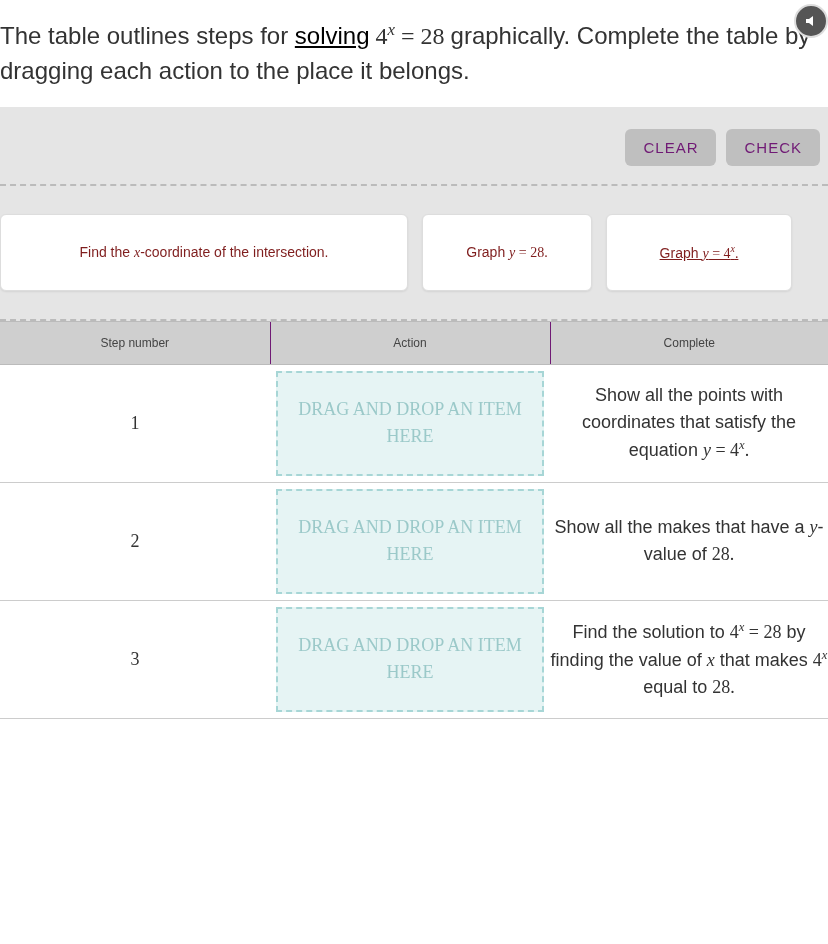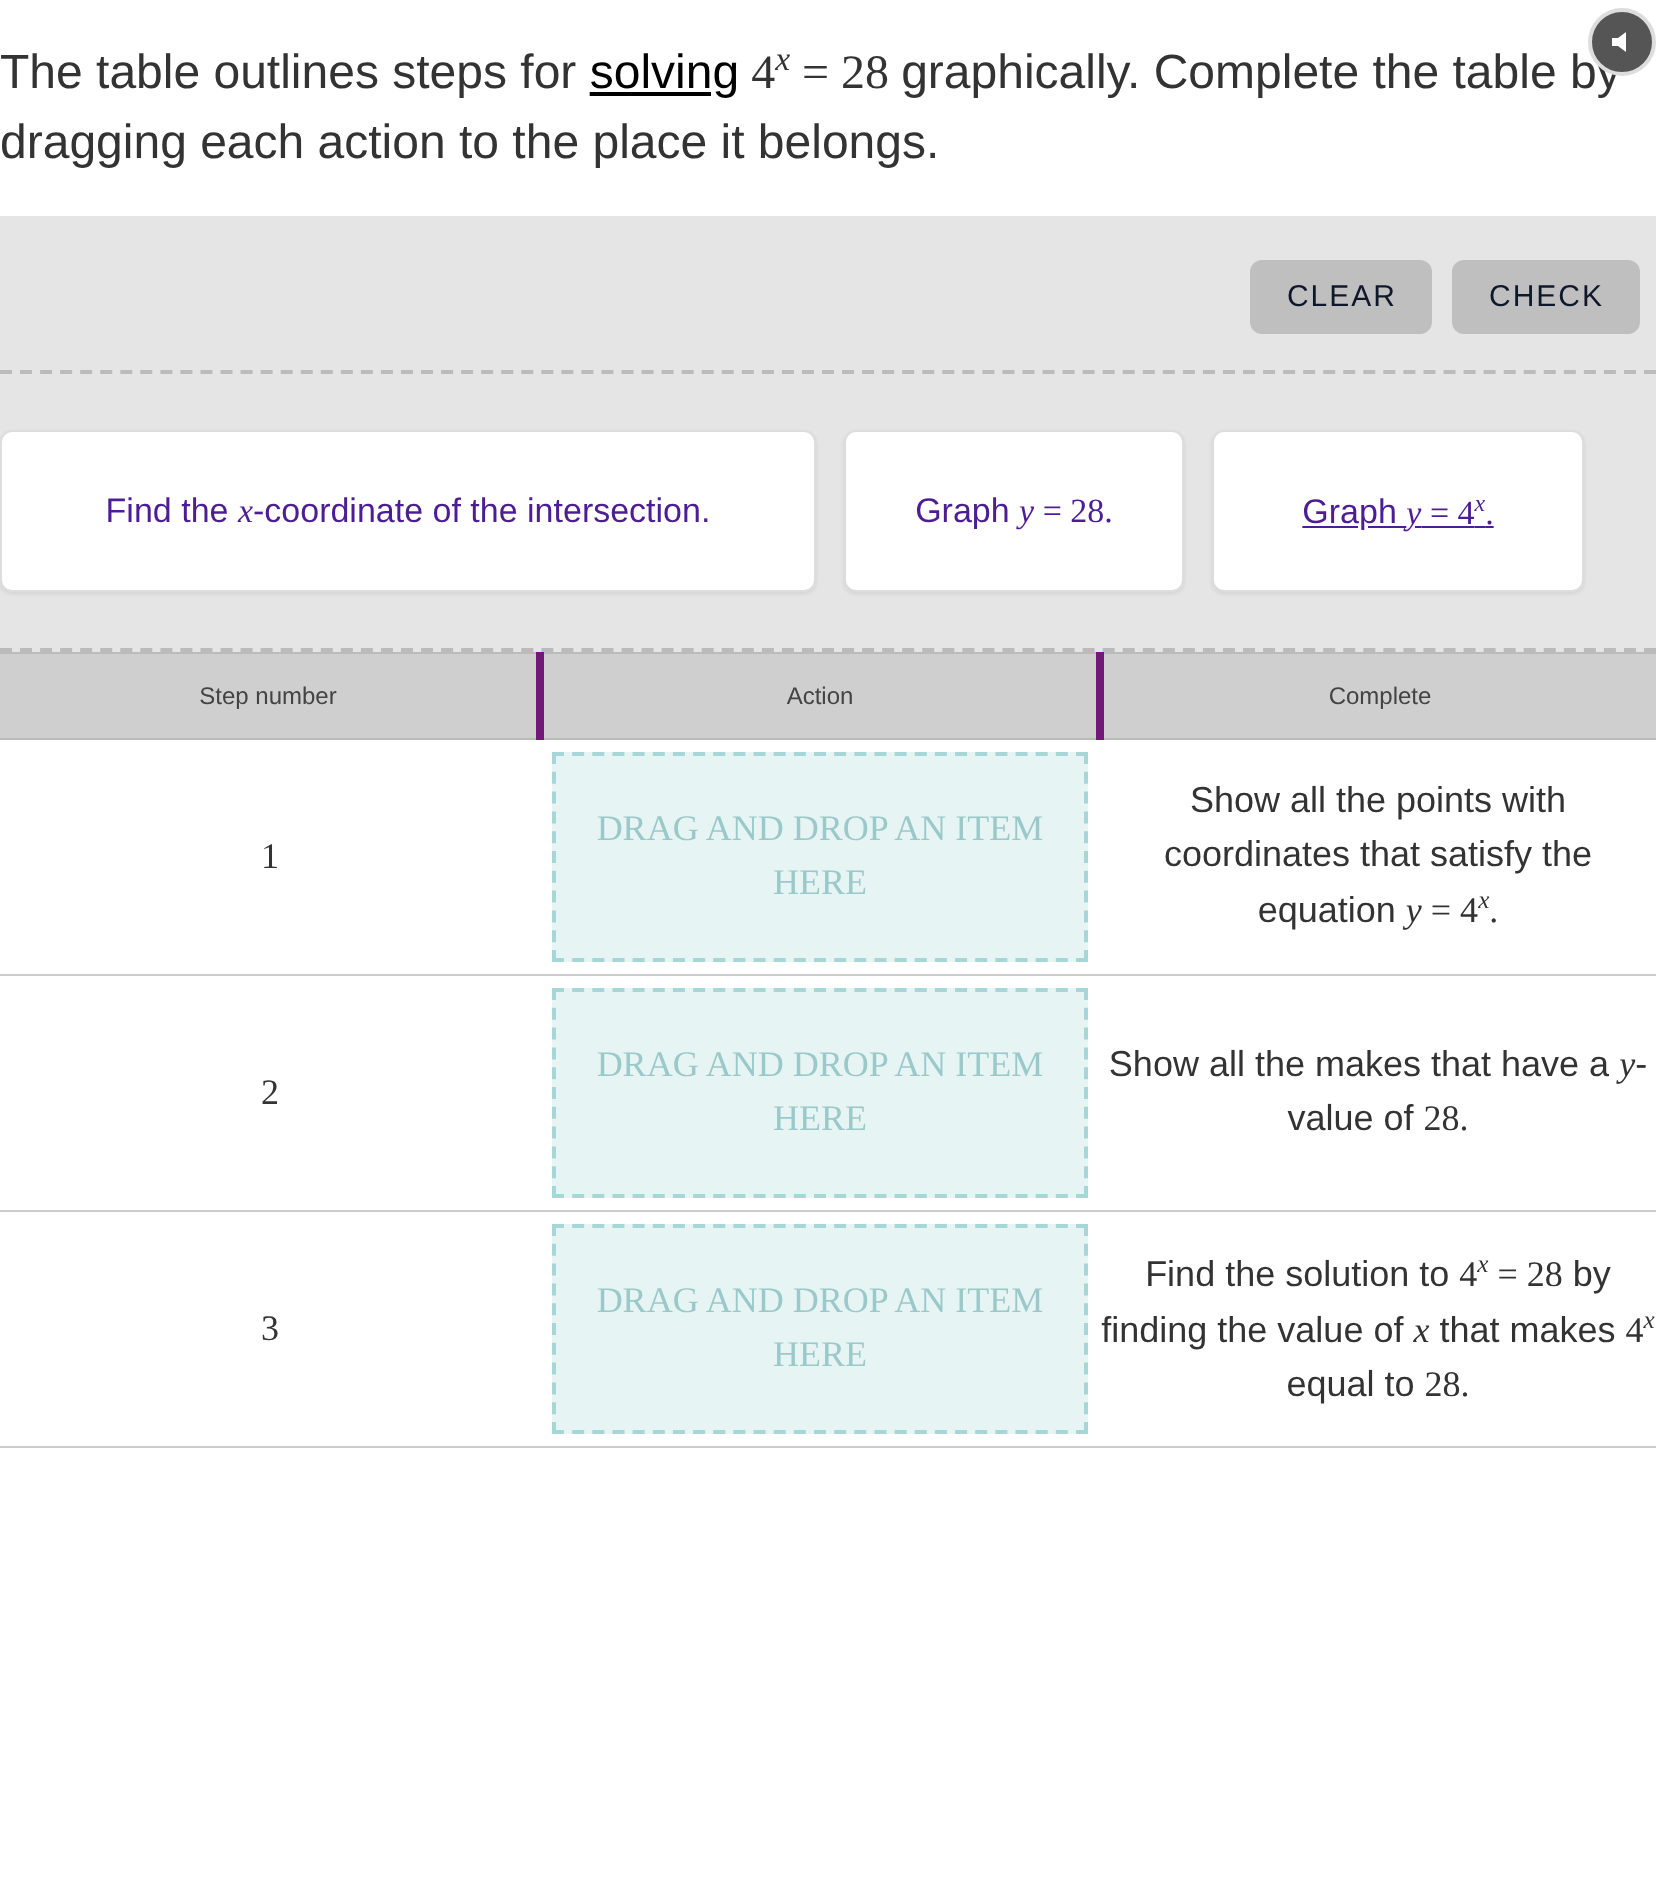--- a/index.html
+++ b/index.html
@@ -30,21 +30,21 @@
     padding-bottom: 0;
   }
   .controls {
     display: flex;
     justify-content: flex-end;
     gap: 10px;
     padding: 22px 8px 18px 0;
   }
   .btn {
     background: #bfbfbf;
-    color: #0f172a;
+    color: #701a75;
     border: none;
     border-radius: 6px;
     padding: 10px 18px;
     font-size: 15px;
     letter-spacing: 1px;
     cursor: pointer;
   }
   .divider {
     border-top: 2px dashed #bbb;
     margin: 0;
@@ -56,22 +56,22 @@
     align-items: stretch;
   }
   .card {
     background: #fff;
     border: 1px solid #ddd;
     border-radius: 6px;
     padding: 28px 18px;
     display: flex;
     align-items: center;
     justify-content: center;
-    font-size: 17px;
-    color: #4c1d95;
+    font-size: 14px;
+    color: #7f1d1d;
     box-shadow: 0 1px 2px rgba(0,0,0,0.08);
     cursor: grab;
     text-align: center;
   }
   .card.wide { flex: 0 0 408px; }
   .card.small { flex: 0 0 170px; }
   .card.mid { flex: 0 0 186px; text-decoration: underline; }
 
   table.steps {
     width: 100%;
@@ -81,21 +81,21 @@
   table.steps thead th {
     background: #cfcfcf;
     color: #444;
     font-weight: 500;
     font-size: 12px;
     padding: 14px 0;
     border: 1px solid #bbb;
     border-left: none;
     border-right: none;
   }
-  table.steps thead th + th { border-left: 4px solid #701a75; }
+  table.steps thead th + th { border-left: 1px solid #701a75; }
   table.steps tbody td {
     border-bottom: 1px solid #ccc;
     text-align: center;
     vertical-align: middle;
     padding: 0;
     height: 118px;
     font-size: 18px;
   }
   .col-step { width: 270px; font-family: Georgia, serif; font-size: 22px; }
   .col-action { width: 280px; padding: 8px; }

